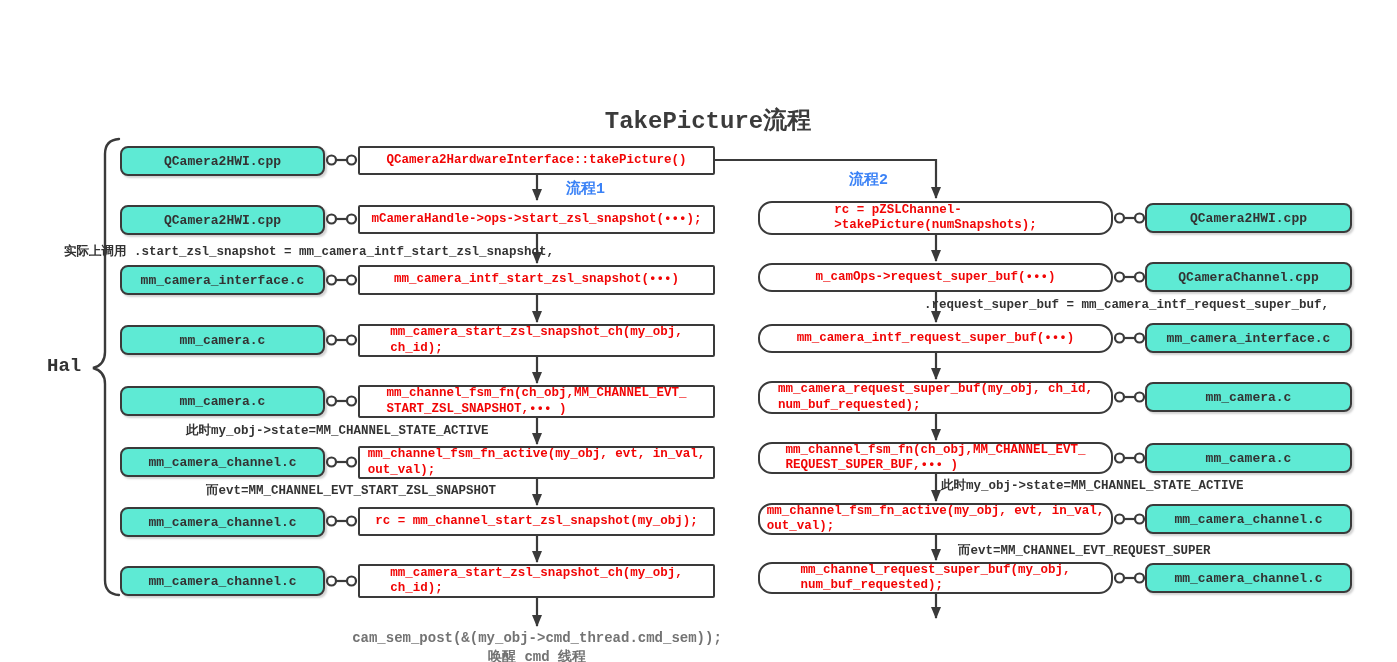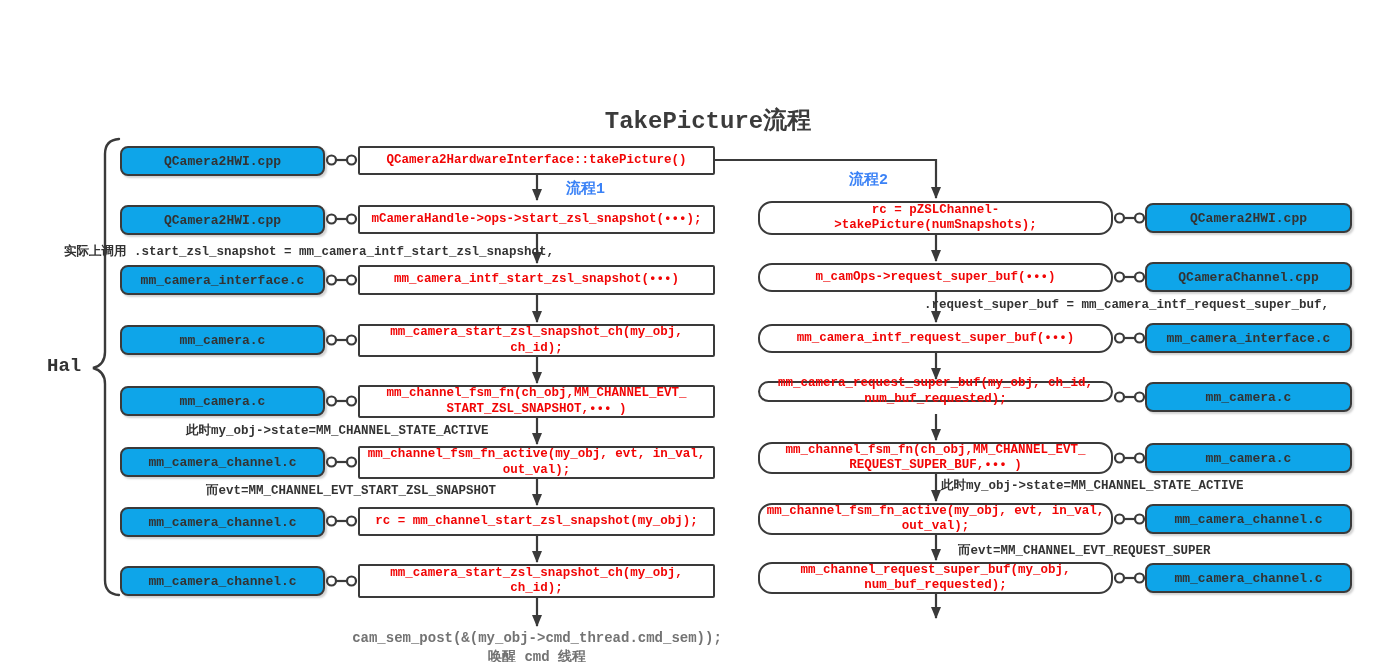--- a/index.html
+++ b/index.html
@@ -4,30 +4,30 @@
 <style>
   html,body{margin:0;padding:0;background:#fff;}
   #canvas{
     position:relative;width:1397px;height:662px;background:#ffffff;overflow:hidden;
     font-family:Liberation Mono, monospace;
     margin-top:48px;
   }
   #lines{position:absolute;left:0;top:0;z-index:1;}
   .file-box{
     position:absolute;left:120px;width:205px;height:30px;z-index:2;
-    background:#0ea5e9;border:2.5px solid #3a3a3a;border-radius:8px;
+    background:#5eead4;border:2.5px solid #3a3a3a;border-radius:8px;
     box-shadow:2px 2px 2px rgba(80,80,80,.25);
     display:flex;align-items:center;justify-content:center;
     font-size:13px;font-weight:bold;color:#333;box-sizing:border-box;white-space:nowrap;
   }
   .file-box.right{left:1145px;width:207px;}
   .fn-box{
     position:absolute;left:358px;width:357px;z-index:2;
     background:#fff;border:2.5px solid #3a3a3a;border-radius:2px;
-    display:flex;align-items:center;justify-content:center;text-align:center;
+    display:flex;align-items:center;justify-content:center;text-align:left;
     font-size:12.5px;font-weight:bold;color:#f10505;line-height:1.22;
     white-space:pre-line;box-sizing:border-box;
   }
   .fn-box.right{left:758px;width:355px;border-radius:14px;}
   .note{
     position:absolute;z-index:3;font-size:12.5px;font-weight:bold;color:#333;white-space:nowrap;
   }
   .flow-label{
     position:absolute;z-index:3;font-size:15px;font-weight:bold;color:#3b82f6;white-space:nowrap;
   }
@@ -150,21 +150,21 @@
   <div class="fn-box" style="top:398px;height:33px;">mm_channel_fsm_fn_active(my_obj, evt, in_val,
 out_val);</div>
   <div class="fn-box" style="top:459px;height:29px;">rc = mm_channel_start_zsl_snapshot(my_obj);</div>
   <div class="fn-box" style="top:516px;height:34px;">mm_camera_start_zsl_snapshot_ch(my_obj,
 ch_id);</div>
 
   <div class="fn-box right" style="top:153px;height:34px;">rc = pZSLChannel-
 &gt;takePicture(numSnapshots);</div>
   <div class="fn-box right" style="top:215px;height:29px;">m_camOps-&gt;request_super_buf(•••)</div>
   <div class="fn-box right" style="top:276px;height:29px;">mm_camera_intf_request_super_buf(•••)</div>
-  <div class="fn-box right" style="top:333px;height:21px;">mm_camera_request_super_buf(my_obj, ch_id,
+  <div class="fn-box right" style="top:333px;height:33px;">mm_camera_request_super_buf(my_obj, ch_id,
 num_buf_requested);</div>
   <div class="fn-box right" style="top:394px;height:32px;">mm_channel_fsm_fn(ch_obj,MM_CHANNEL_EVT_
 REQUEST_SUPER_BUF,••• )</div>
   <div class="fn-box right" style="top:455px;height:32px;">mm_channel_fsm_fn_active(my_obj, evt, in_val,
 out_val);</div>
   <div class="fn-box right" style="top:514px;height:32px;">mm_channel_request_super_buf(my_obj,
 num_buf_requested);</div>
 
   <div class="file-box right" style="top:155px;">QCamera2HWI.cpp</div>
   <div class="file-box right" style="top:214px;">QCameraChannel.cpp</div>

